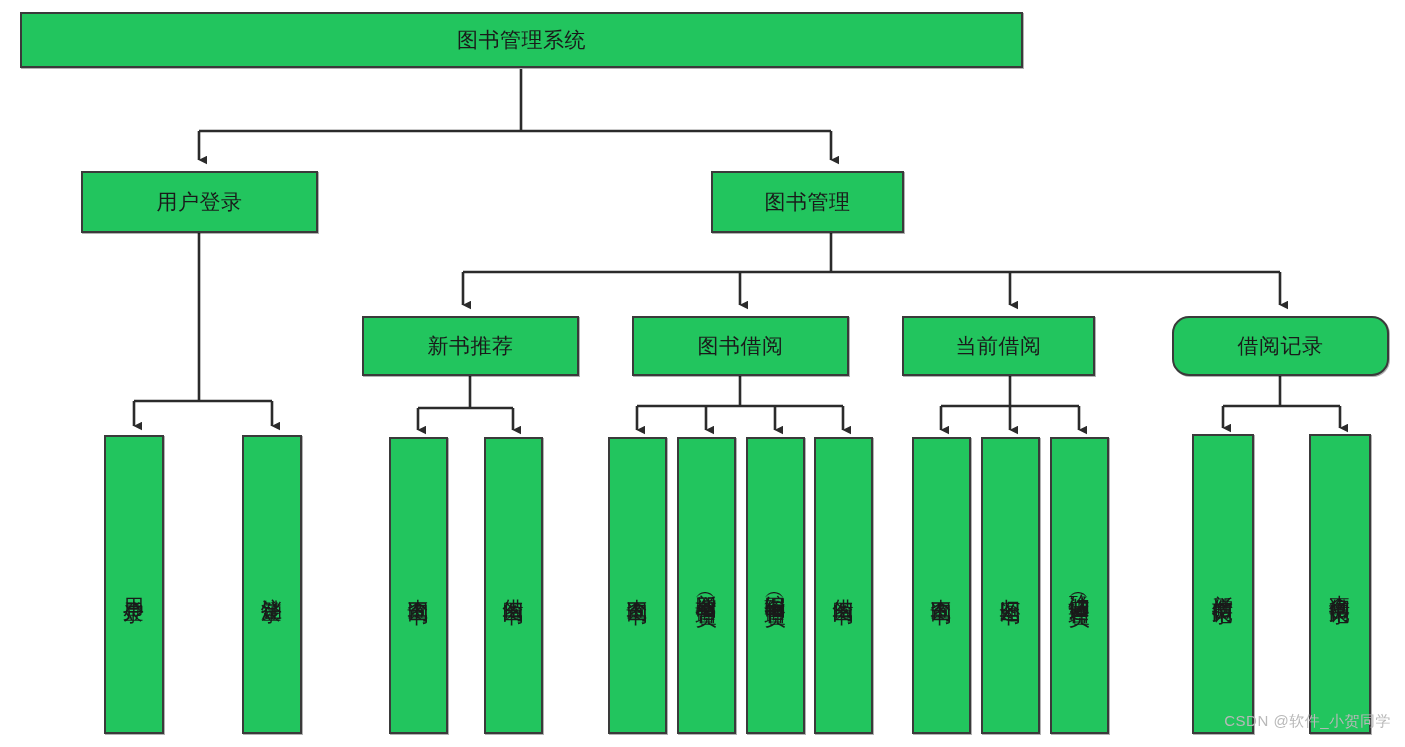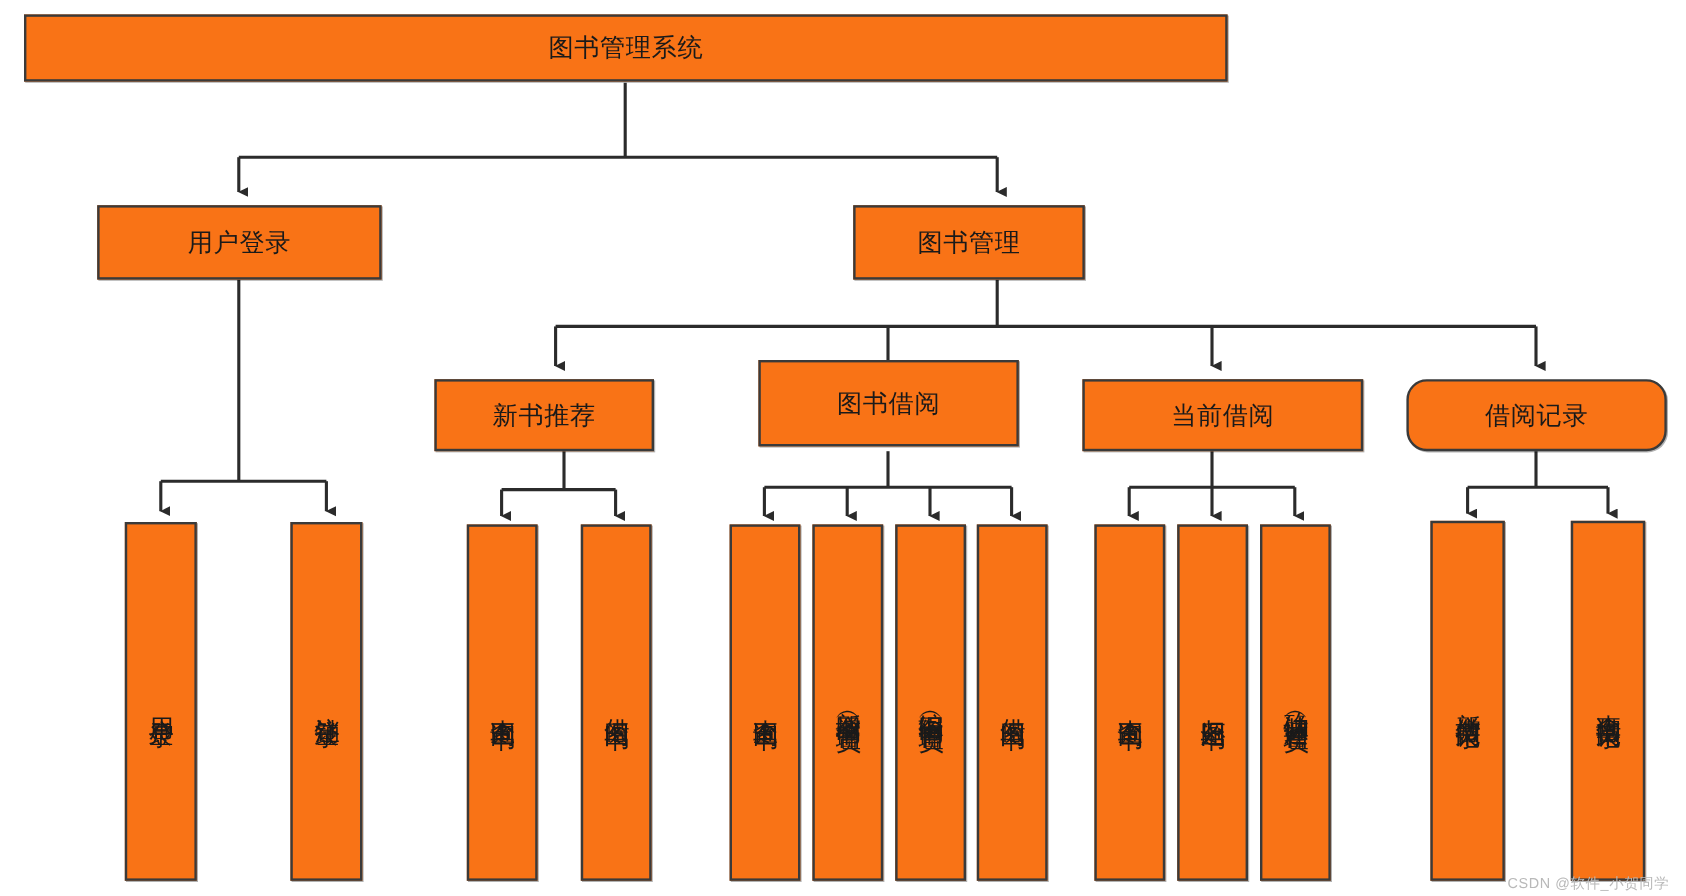--- a/index.html
+++ b/index.html
@@ -18,21 +18,21 @@
   #diagram-canvas {
     position: absolute;
     left: 0;
     top: 0;
     width: 1405px;
     height: 747px;
   }
   .node-box {
     position: absolute;
     box-sizing: border-box;
-    background: #f97316;
+    background: #22c55e;
     border: 2px solid #3a3a3a;
     box-shadow: 1px 1px 0 0 rgba(0,0,0,0.30);
   }
   .node-label-h {
     position: absolute;
     left: 0; right: 0; top: 0; bottom: 0;
     display: flex;
     align-items: center;
     justify-content: center;
     font-size: 21px;
@@ -50,22 +50,22 @@
     color: #1a1a1a;
     writing-mode: vertical-rl;
     text-orientation: upright;
     letter-spacing: 2px;
     line-height: 1;
     white-space: nowrap;
   }
   .watermark {
     position: absolute;
     right: 14px;
-    bottom: 2px;
-    font-size: 12px;
+    bottom: 16px;
+    font-size: 15px;
     color: #b9b9b9;
     letter-spacing: 0.5px;
     white-space: nowrap;
     pointer-events: none;
     text-align: center;
   }
 </style>
 </head>
 <body>
 
@@ -123,27 +123,27 @@
   <span class="node-label-h">图书管理系统</span>
 </div>
 
 <div class="node-box" style="left:81px; top:171px; width:237px; height:62px;">
   <span class="node-label-h">用户登录</span>
 </div>
 <div class="node-box" style="left:711px; top:171px; width:193px; height:62px;">
   <span class="node-label-h">图书管理</span>
 </div>
 
-<div class="node-box" style="left:362px; top:316px; width:183px; height:60px;">
+<div class="node-box" style="left:362px; top:316px; width:217px; height:60px;">
   <span class="node-label-h">新书推荐</span>
 </div>
-<div class="node-box" style="left:632px; top:300px; width:217px; height:72px;">
+<div class="node-box" style="left:632px; top:316px; width:217px; height:60px;">
   <span class="node-label-h">图书借阅</span>
 </div>
-<div class="node-box" style="left:902px; top:316px; width:234px; height:60px;padding-left:36px;">
+<div class="node-box" style="left:902px; top:316px; width:193px; height:60px;padding-left:36px;">
   <span class="node-label-h">当前借阅</span>
 </div>
 <div class="node-box" style="left:1172px; top:316px; width:217px; height:60px;border-radius:17px;">
   <span class="node-label-h">借阅记录</span>
 </div>
 
 <div class="node-box" style="left:104px; top:435px; width:60px; height:299px;">
   <span class="node-label-v">用户登录</span>
 </div>
 <div class="node-box" style="left:242px; top:435px; width:60px; height:299px;">

